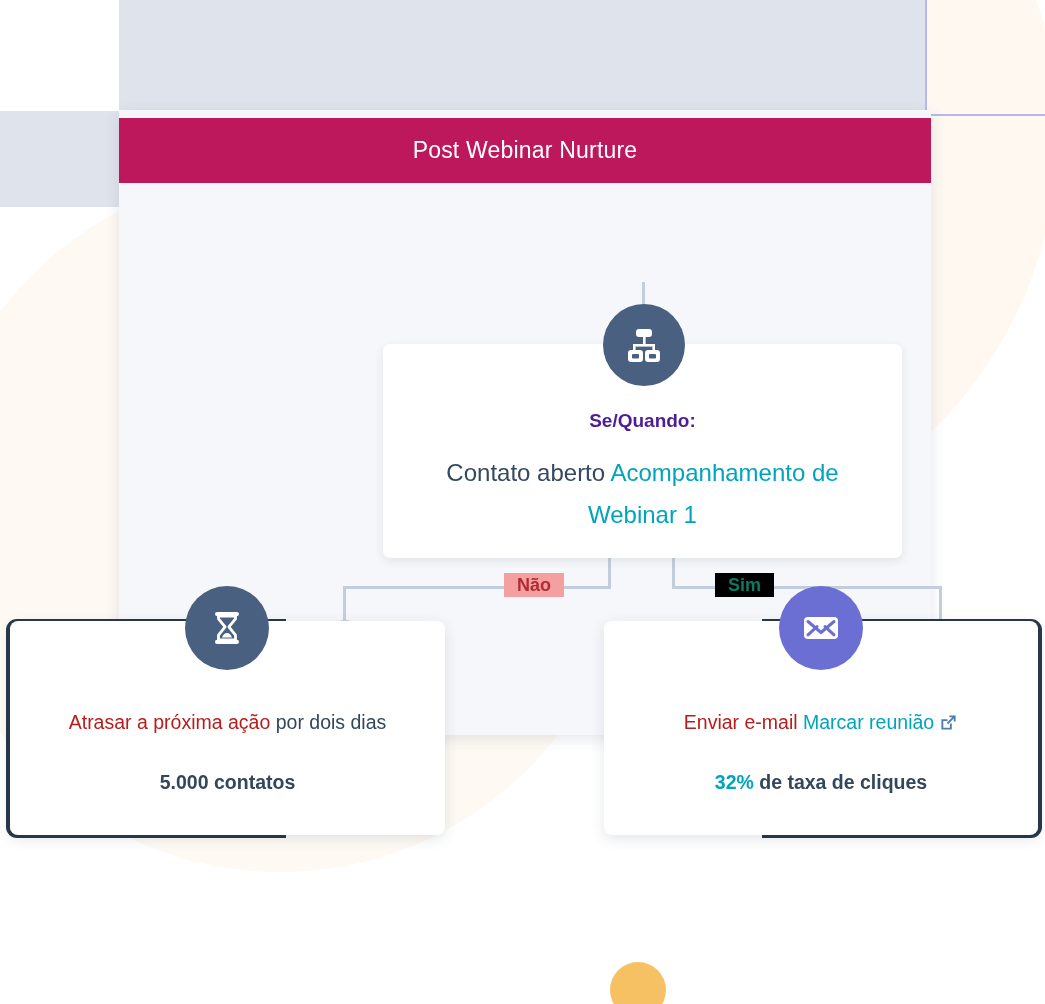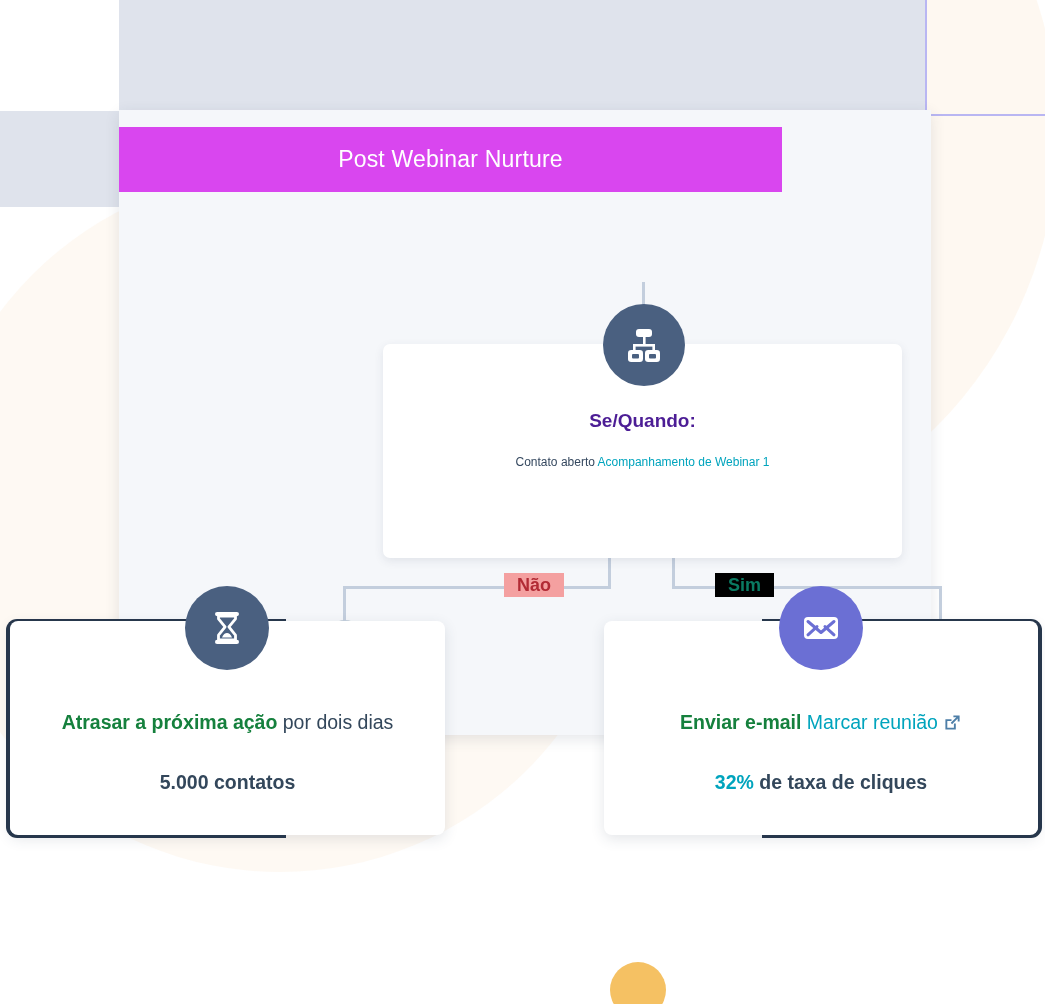--- a/index.html
+++ b/index.html
@@ -67,23 +67,23 @@
   
   .panel {
     position: absolute;
     left: 119px; top: 110px;
     width: 812px; height: 625px;
     background: #f5f7fa;
     box-shadow: 0 4px 14px rgba(40,55,80,.12);
   }
   .panel-header {
     position: absolute;
-    left: 0; top: 17px;
-    width: 663px; height: 65px;
-    background: #d946ef;
+    left: 0; top: 8px;
+    width: 812px; height: 65px;
+    background: #be185d;
     color: #ffffff;
     display: flex;
     align-items: center;
     justify-content: center;
     font-size: 23px;
     letter-spacing: .2px;
   }
 
   
   .conn { position: absolute; background: #c3cedd; }
@@ -135,21 +135,21 @@
     padding-top: 66px;
     text-align: center;
   }
   .decision-title {
     font-size: 19px;
     font-weight: bold;
     color: #4c1d95;
     margin-bottom: 20px;
   }
   .decision-body {
-    font-size: 12px;
+    font-size: 24px;
     color: #35485f;
     line-height: 1.75;
     padding: 0 60px;
   }
   .teal { color: #00a4bd; }
 
   
   .node-icon {
     position: absolute;
     border-radius: 50%;
@@ -204,21 +204,21 @@
   .action-text {
     position: absolute;
     left: 0; right: 0;
     text-align: center;
   }
   .action-line1 {
     top: 90px;
     font-size: 19.5px;
     color: #33475b;
   }
-  .action-line1 b { font-weight: bold; color: #15803d; }
+  .action-line1 b { font-weight: normal; color: #b91c1c; }
   .action-line2 {
     top: 150px;
     font-size: 19.5px;
     color: #33475b;
     font-weight: bold;
   }
   .ext-icon { display: inline-block; vertical-align: -3px; margin-left: 5px; }
   svg { display: block; }
 </style>
 </head>

